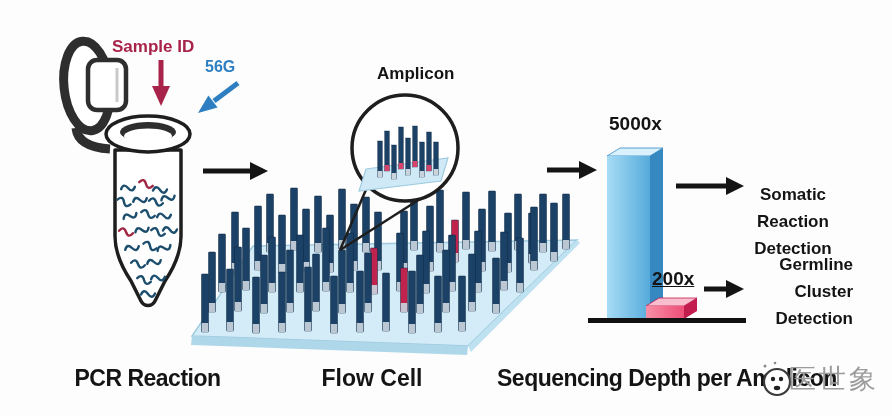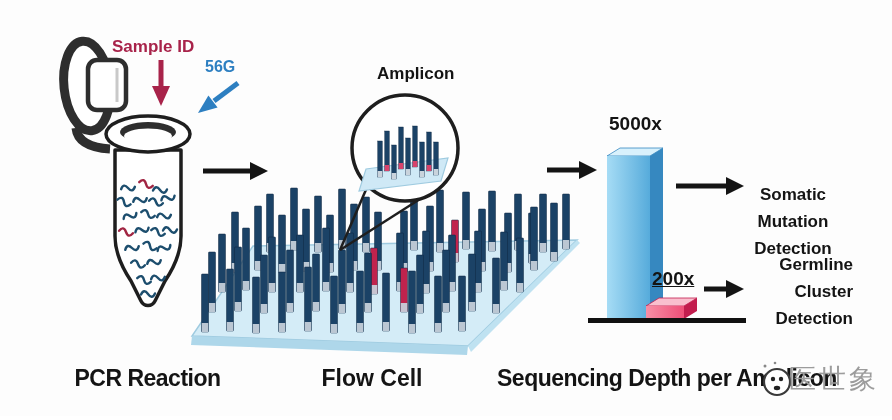--- a/index.html
+++ b/index.html
@@ -275,21 +275,21 @@
   </svg>
 
   <div class="lbl" data-name="sample-id-label">Sample ID</div>
   <div class="lbl" data-name="kit-label">56G</div>
   <div class="lbl" data-name="cluster-label">Amplicon</div>
   <div class="lbl" data-name="depth-high-label">5000x</div>
   <div class="lbl" data-name="depth-low-label">200x</div>
 
   <div class="lbl" data-name="somatic-output">
     <span data-name="output-line">Somatic</span>
-    <span data-name="output-line">Mutation</span>
+    <span data-name="output-line">Reaction</span>
     <span data-name="output-line">Detection</span>
   </div>
   <div class="lbl" data-name="germline-output">
     <span data-name="output-line">Germline</span>
     <span data-name="output-line">Cluster</span>
     <span data-name="output-line">Detection</span>
   </div>
 
   <div class="lbl" data-name="pcr-label">PCR Reaction</div>
   <div class="lbl" data-name="flow-cell-label">Flow Cell</div>

